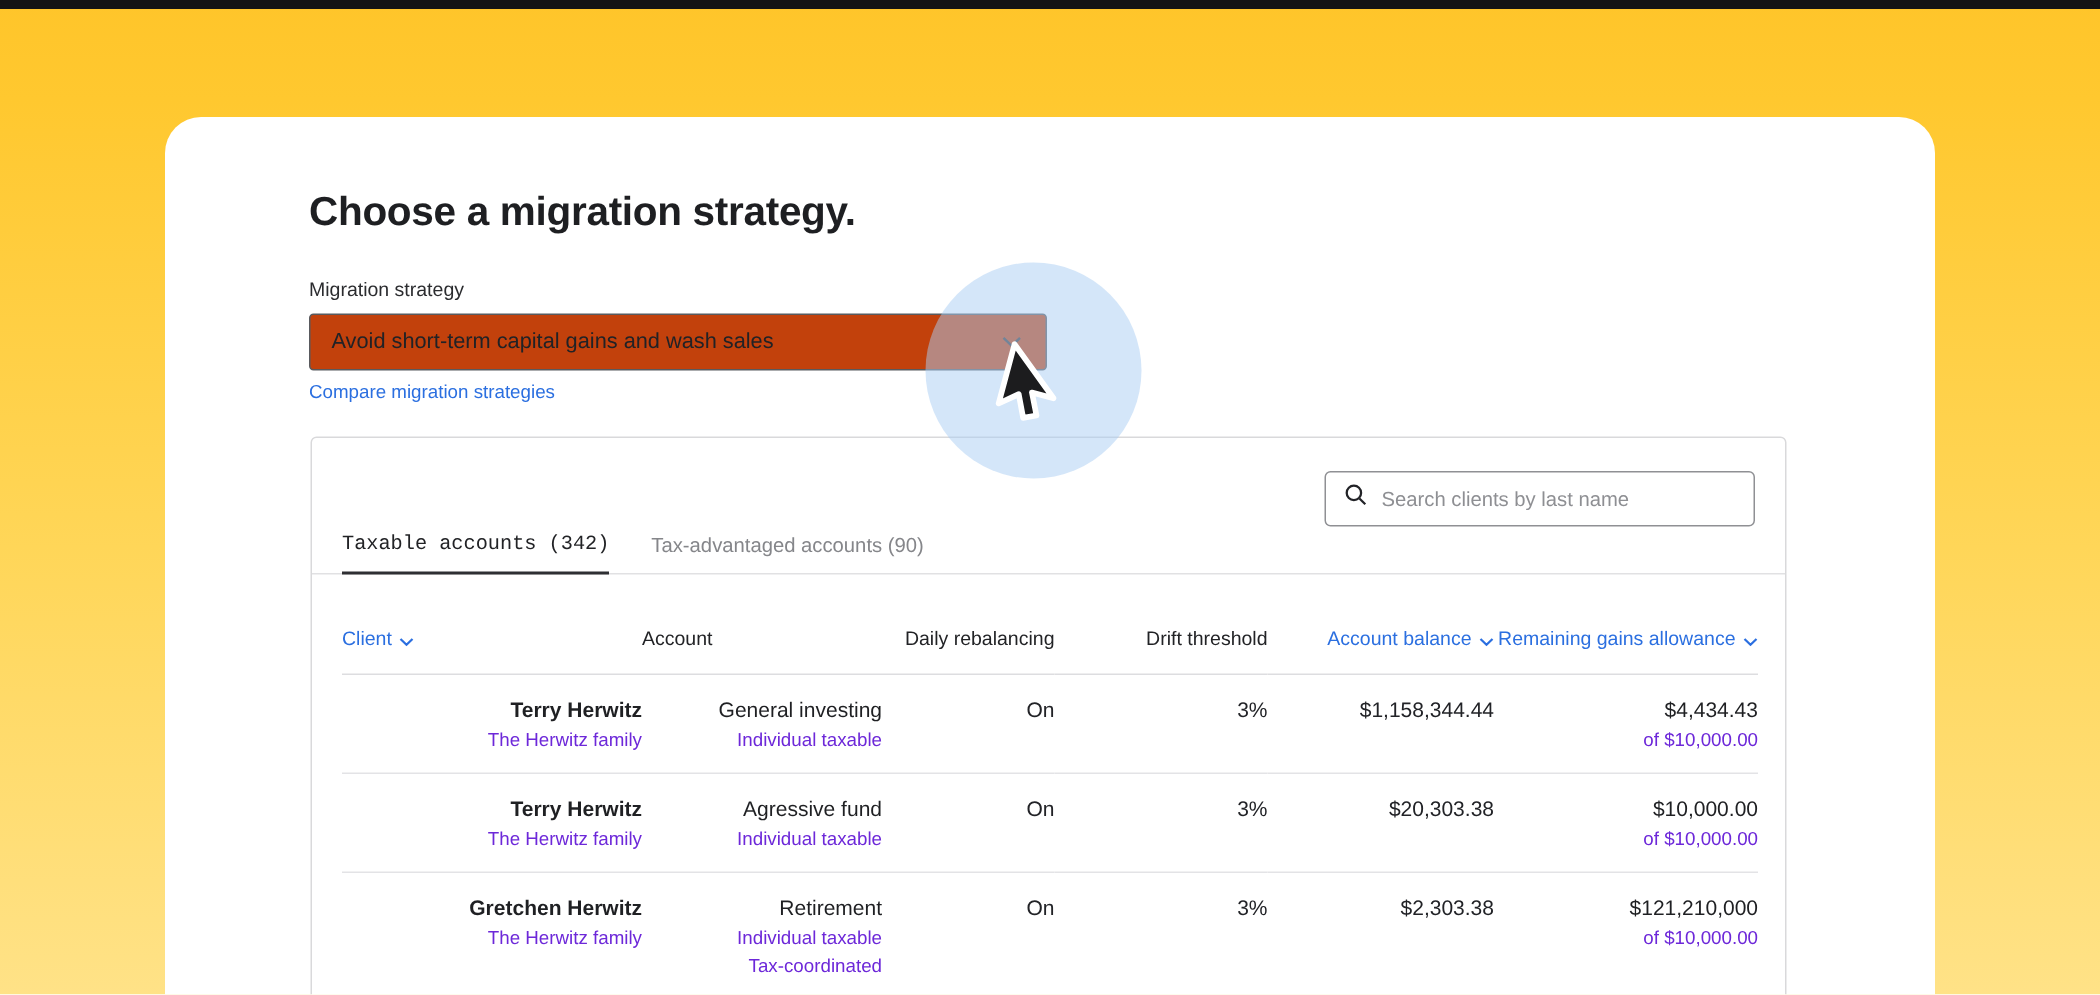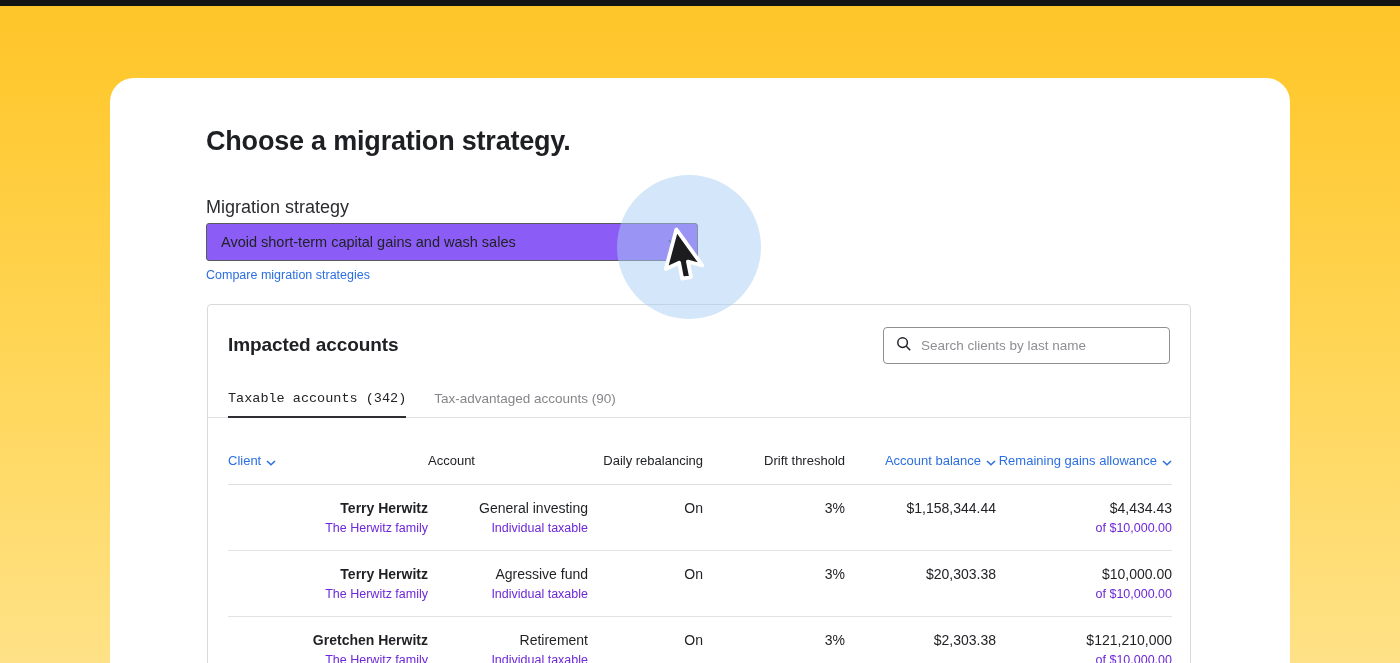--- a/index.html
+++ b/index.html
@@ -15,25 +15,25 @@
   .card {
     position: absolute; left: 110px; top: 78px; width: 1180px; height: 640px;
     background: #ffffff; border-radius: 24px;
   }
   .card-inner { padding: 48px 0 0 96px; }
 
   h1.page-title {
     font-size: 27px; font-weight: 700; color: #1e1f22; letter-spacing: -0.2px; line-height: 31px;
   }
 
-  .field-label { margin-top: 42px; font-size: 18px; color: #2b2c2f; line-height: 16px; }
+  .field-label { margin-top: 28px; font-size: 13px; color: #2b2c2f; line-height: 16px; }
 
   .select-box {
     margin-top: 8px; width: 492px; height: 38px; border: 1px solid #595a5e; border-radius: 3px;
-    background: #8b5cf6; display: flex; align-items: center; justify-content: space-between;
+    background: #c2410c; display: flex; align-items: center; justify-content: space-between;
     padding: 0 16px 0 14px; cursor: pointer;
   }
   .select-box .select-value { font-size: 14.5px; color: #212226; }
 
   .text-link { display: inline-block; margin-top: 7px; font-size: 12.5px; color: #2b6fe0; text-decoration: none; cursor: pointer; }
 
   .panel {
     margin-top: 21px; margin-left: 1px; width: 984px; height: 420px;
     border: 1px solid #d9d9db; border-radius: 4px; background: #fff;
   }
@@ -104,21 +104,20 @@
           <svg width="13" height="8" viewBox="0 0 13 8" fill="none">
             <path d="M1 1.2 L6.5 6.6 L12 1.2" stroke="#3a3b3f" stroke-width="1.6" fill="none"></path>
           </svg>
         </span>
       </div>
 
       <a class="text-link">Compare migration strategies</a>
 
       <div class="panel">
         <div class="panel-head">
-          <div class="panel-title">Impacted accounts</div>
           <div class="search-box">
             <span>
               <svg width="16" height="16" viewBox="0 0 16 16" fill="none">
                 <circle cx="6.6" cy="6.6" r="4.8" stroke="#222327" stroke-width="1.5"></circle>
                 <path d="M10.3 10.3 L14.2 14.2" stroke="#222327" stroke-width="1.5"></path>
               </svg>
             </span>
             <input type="text" placeholder="Search clients by last name" style="">
           </div>
         </div>

